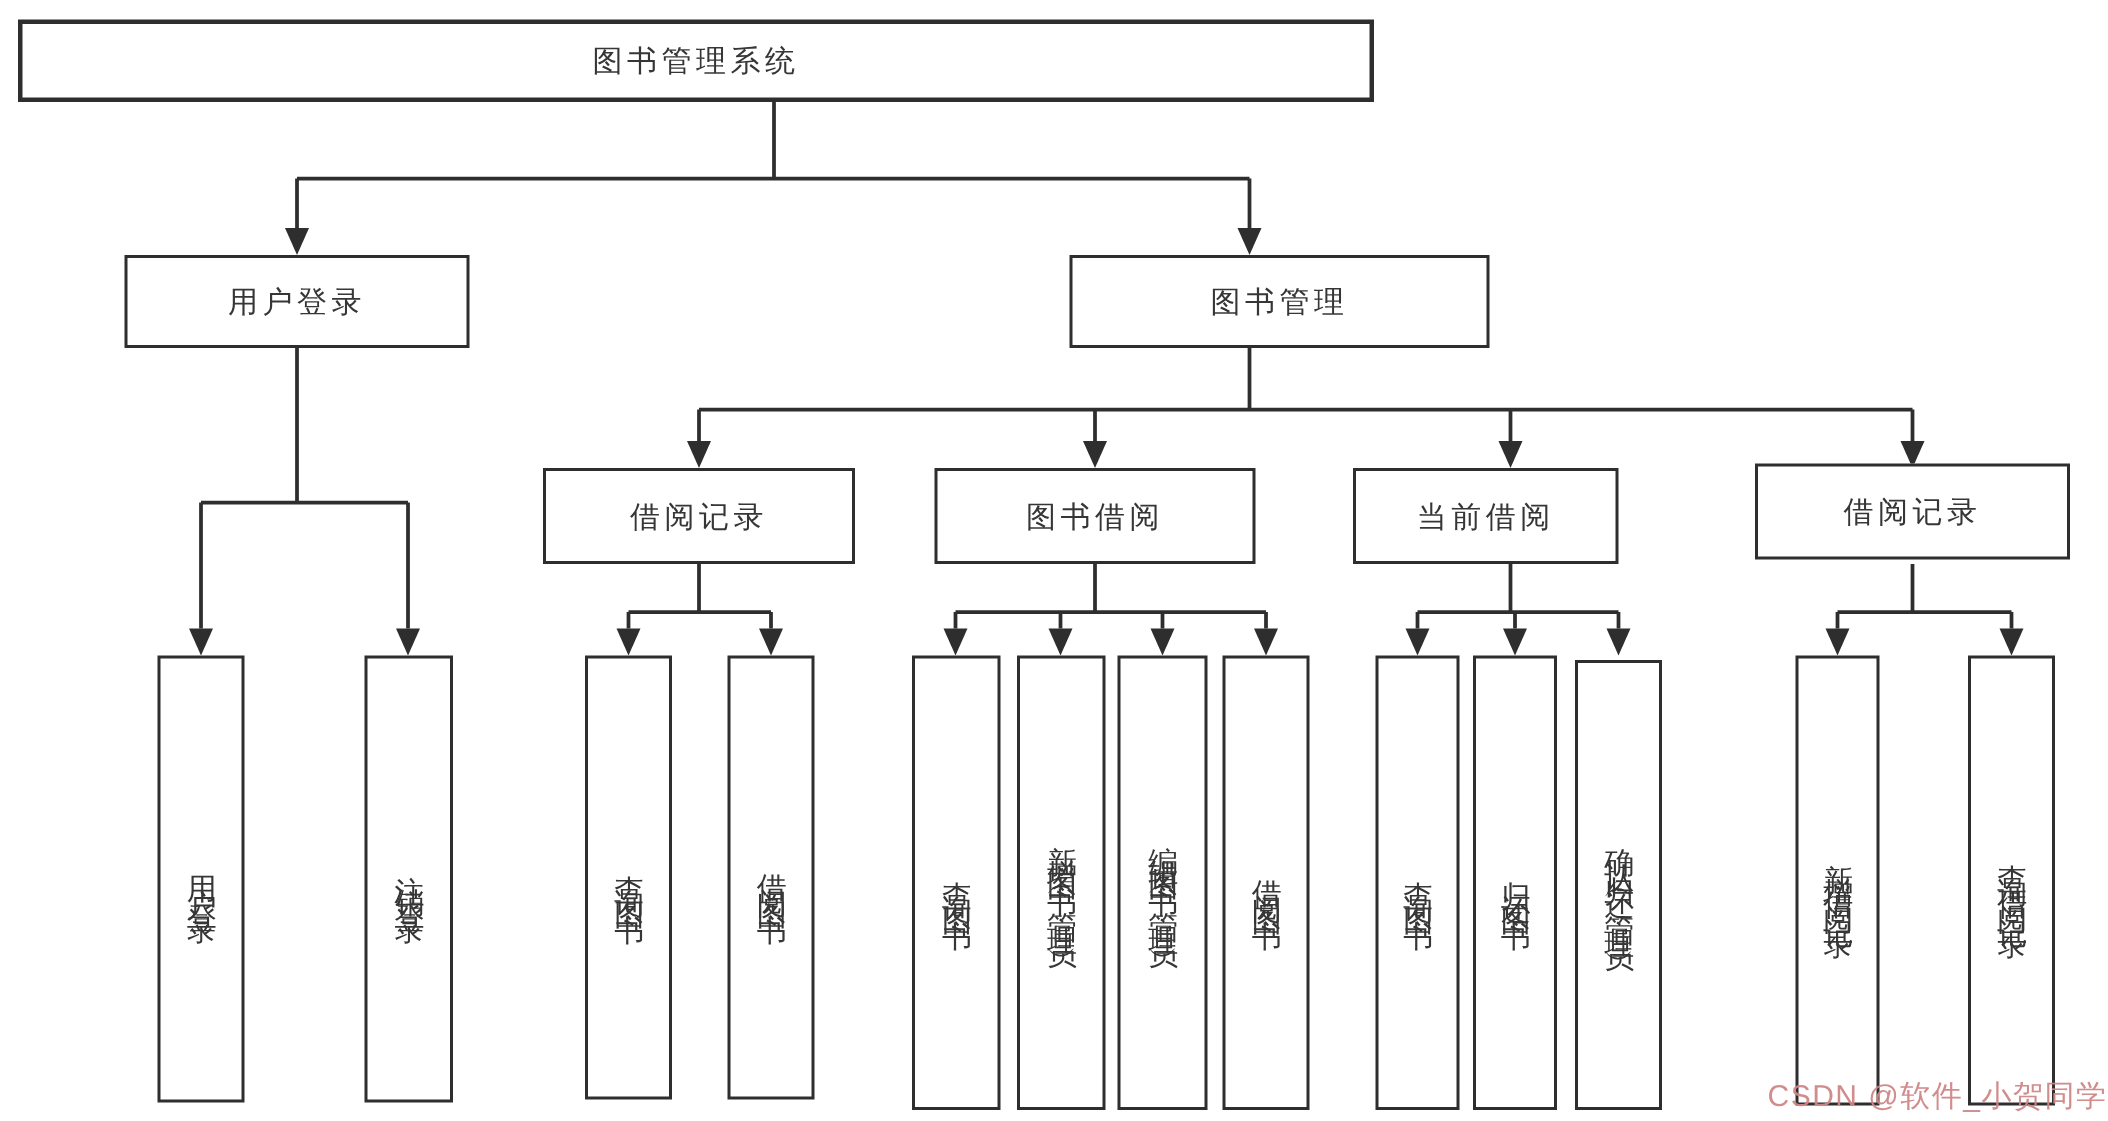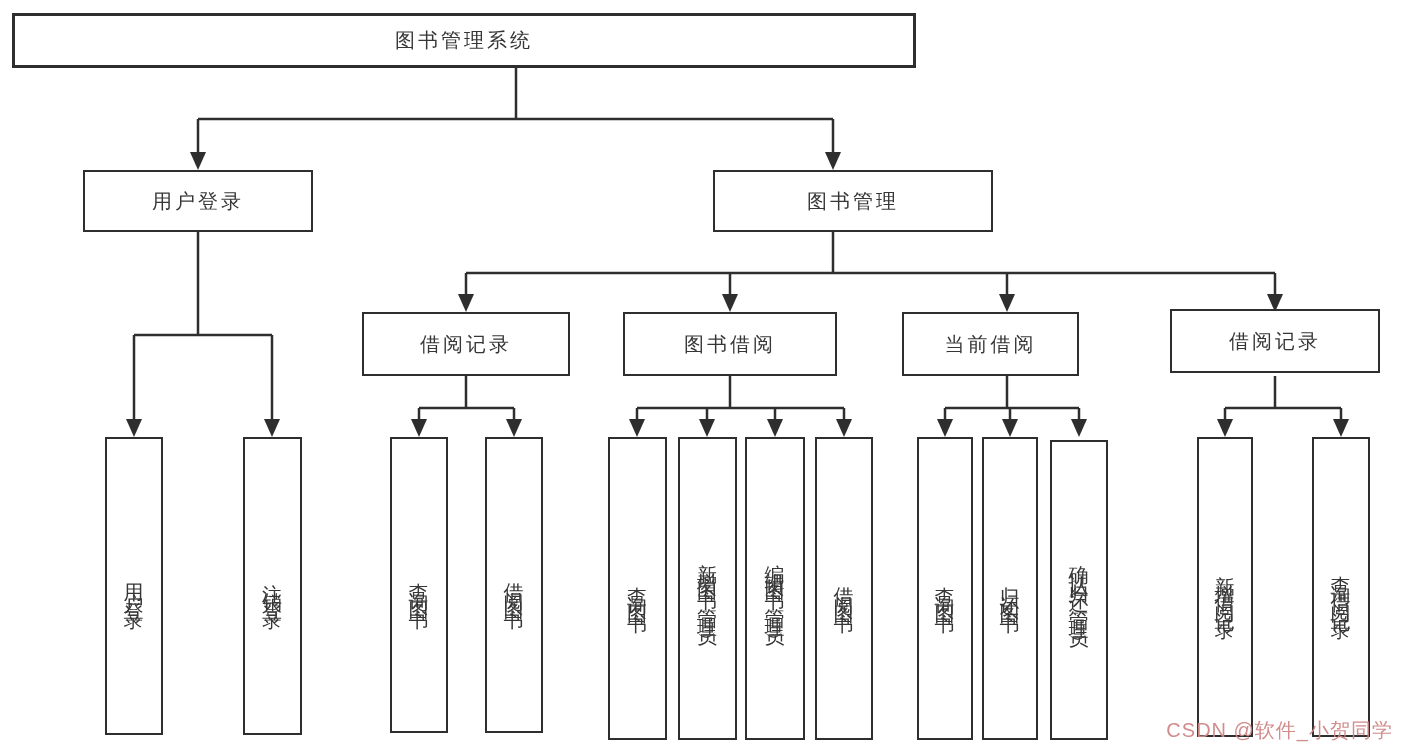--- a/index.html
+++ b/index.html
@@ -27,21 +27,21 @@
     display:flex;align-items:center;justify-content:center;
     box-sizing:border-box;
   }
   .vbox span{
     writing-mode:vertical-rl;
     text-orientation:mixed;
     font-size:20px;letter-spacing:9px;line-height:1.4;
     color:#363636;white-space:nowrap;
   }
   .watermark{
-    position:absolute;right:12px;bottom:3px;
+    position:absolute;right:0;bottom:3px;
     font-size:20px;color:rgba(207,134,134,0.95);
     letter-spacing:1px;
   }
 </style>
 </head>
 <body>
 
 <div id="canvas">
 
   <svg id="connectors" viewBox="0 0 1405 747" xmlns="http://www.w3.org/2000/svg">

